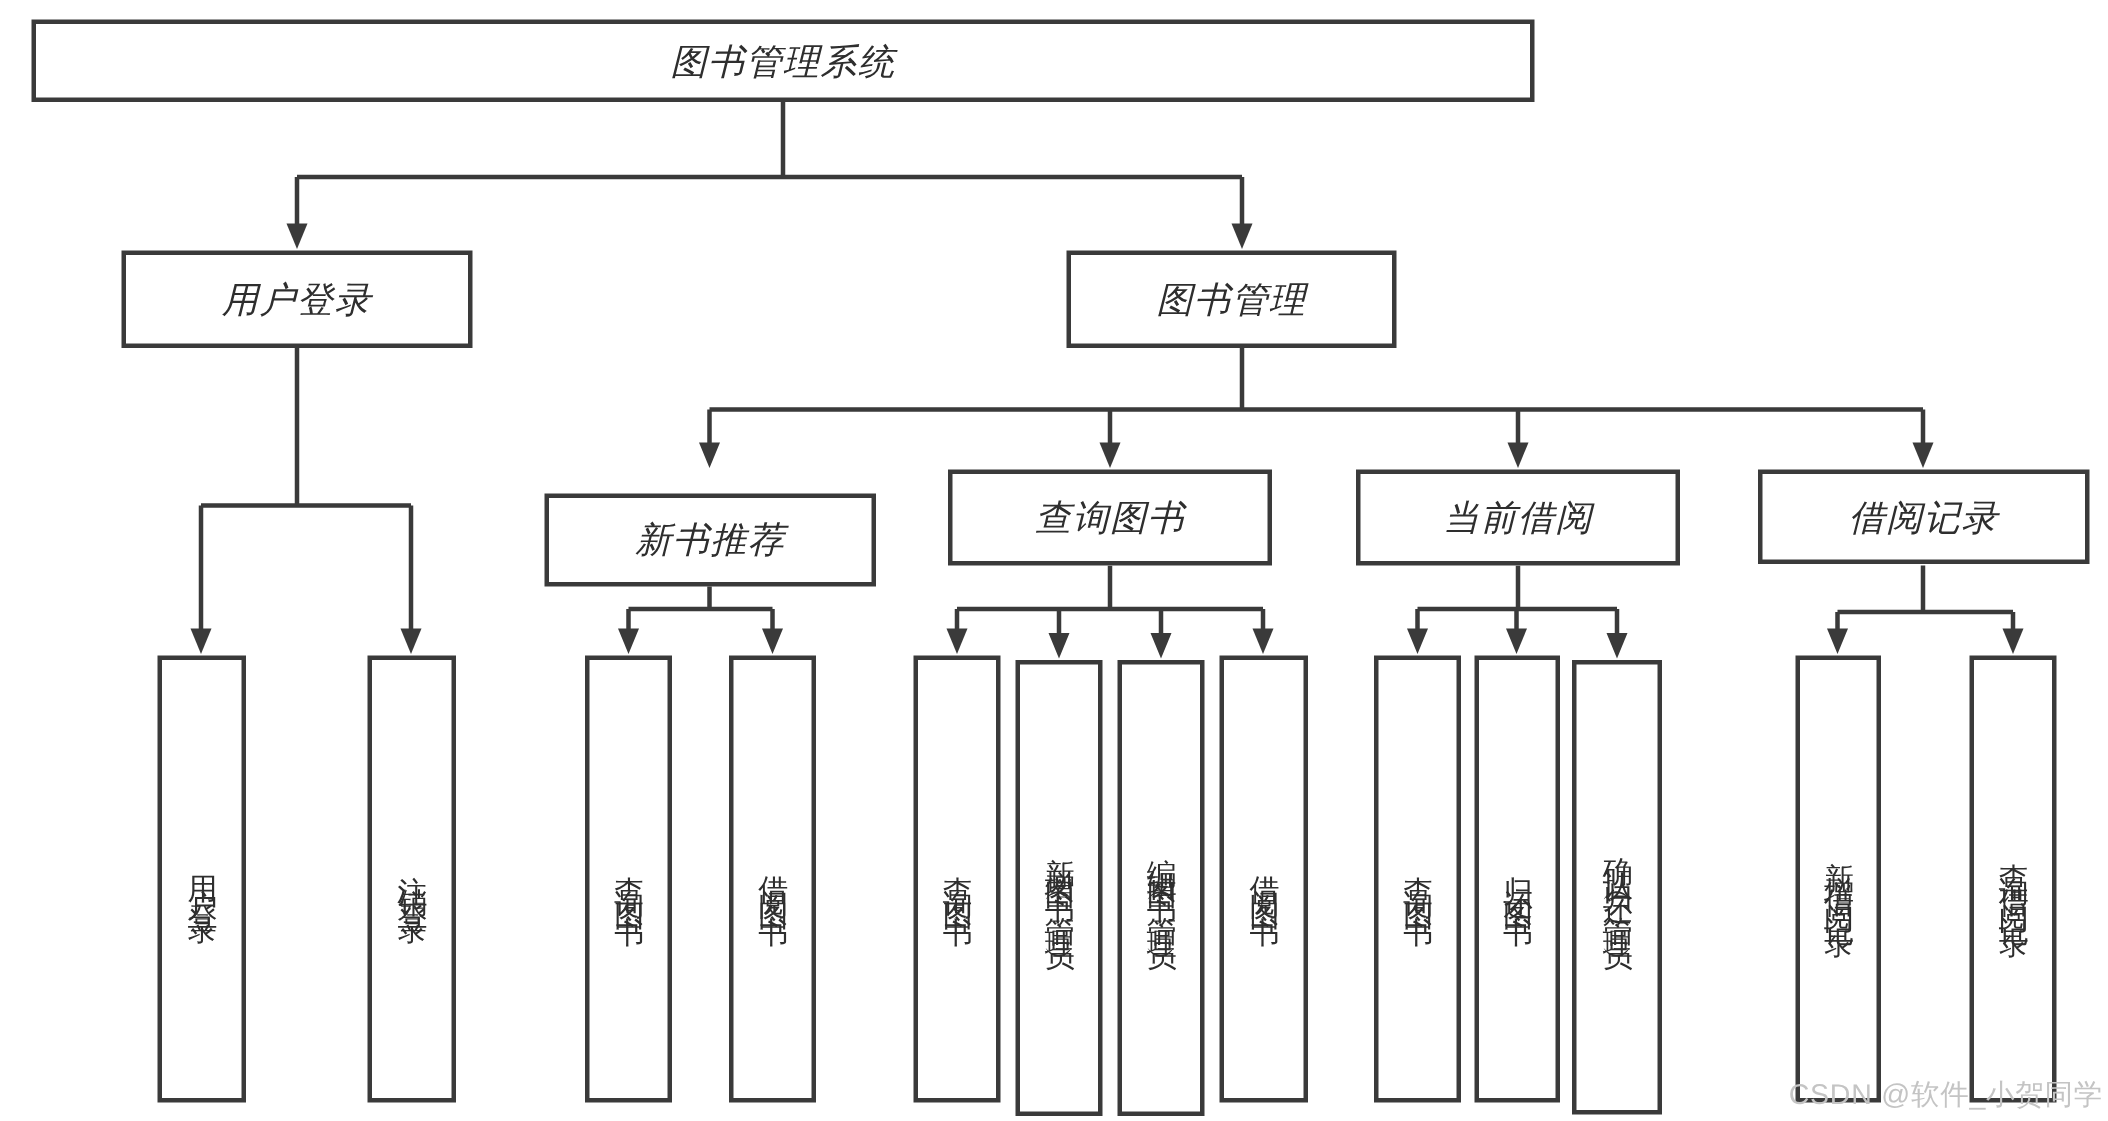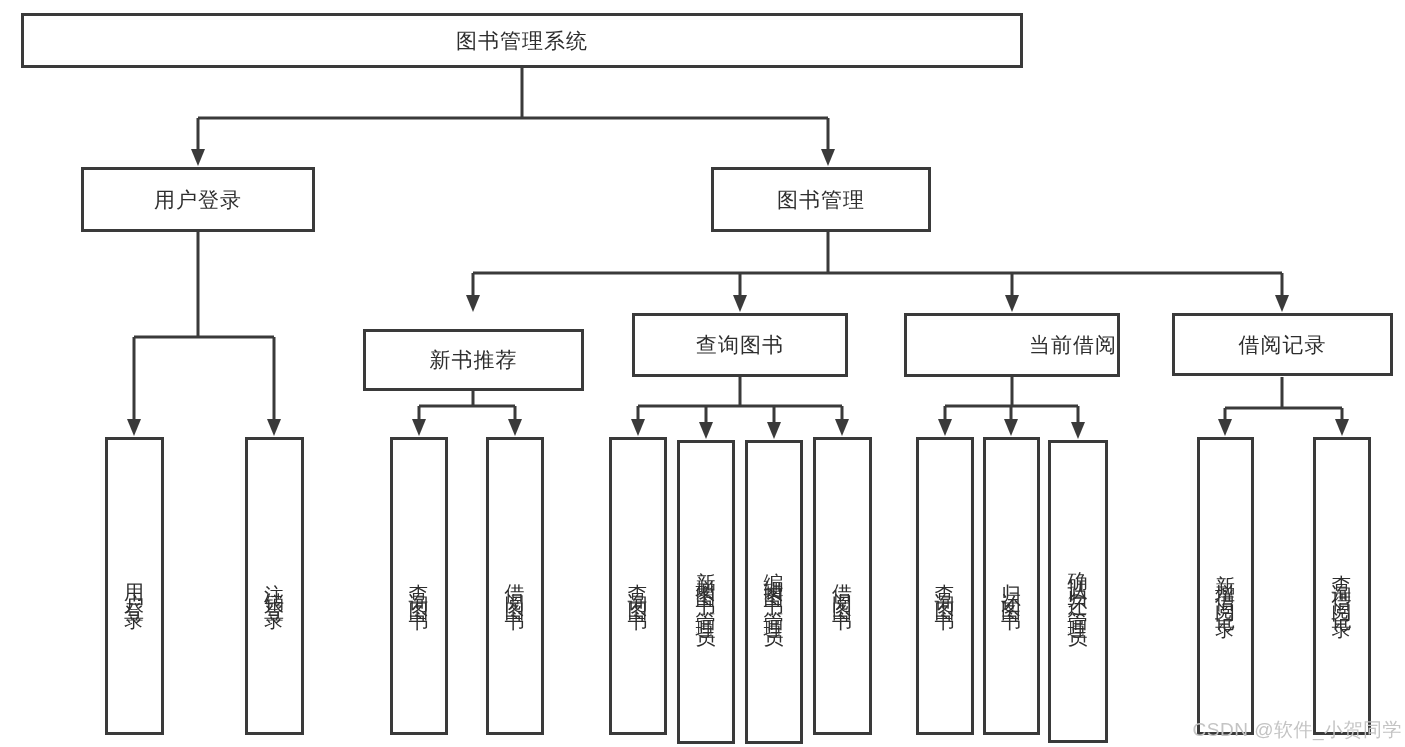--- a/index.html
+++ b/index.html
@@ -37,23 +37,24 @@
     position: absolute;
     box-sizing: border-box;
     background: #ffffff;
     border: 3px solid var(--line, #3a3a3a);
     display: flex;
     align-items: center;
     justify-content: center;
     z-index: 2;
   }
   .hbox span {
-    font-size: 21px;
+    font-size: 24px;
     letter-spacing: 1px;
     white-space: nowrap;
+    font-style: italic;
   }
   .vbox span {
     writing-mode: vertical-rl;
     font-size: 20px;
     line-height: 1;
     letter-spacing: 9px;
     white-space: nowrap;
   }
   .vbox.tall span {
     letter-spacing: 8px;
@@ -120,21 +121,21 @@
   <div class="node hbox" style="left:711px; top:167px; width:220px; height:65px;">
     <span>图书管理</span>
   </div>
 
   <div class="node hbox" style="left:363px; top:313px; width:221px; height:62px;margin-top:16px;">
     <span>新书推荐</span>
   </div>
   <div class="node hbox" style="left:632px; top:313px; width:216px; height:64px;">
     <span>查询图书</span>
   </div>
-  <div class="node hbox" style="left:904px; top:313px; width:216px; height:64px;justify-content:flex-end;">
+  <div class="node hbox" style="left:904px; top:313px; width:216px; height:64px;">
     <span>当前借阅</span>
   </div>
   <div class="node hbox" style="left:1172px; top:313px; width:221px; height:63px;">
     <span>借阅记录</span>
   </div>
 
   <div class="node vbox" style="left:105px; top:437px; width:59px; height:298px;">
     <span>用户登录</span>
   </div>
   <div class="node vbox" style="left:245px; top:437px; width:59px; height:298px;">

